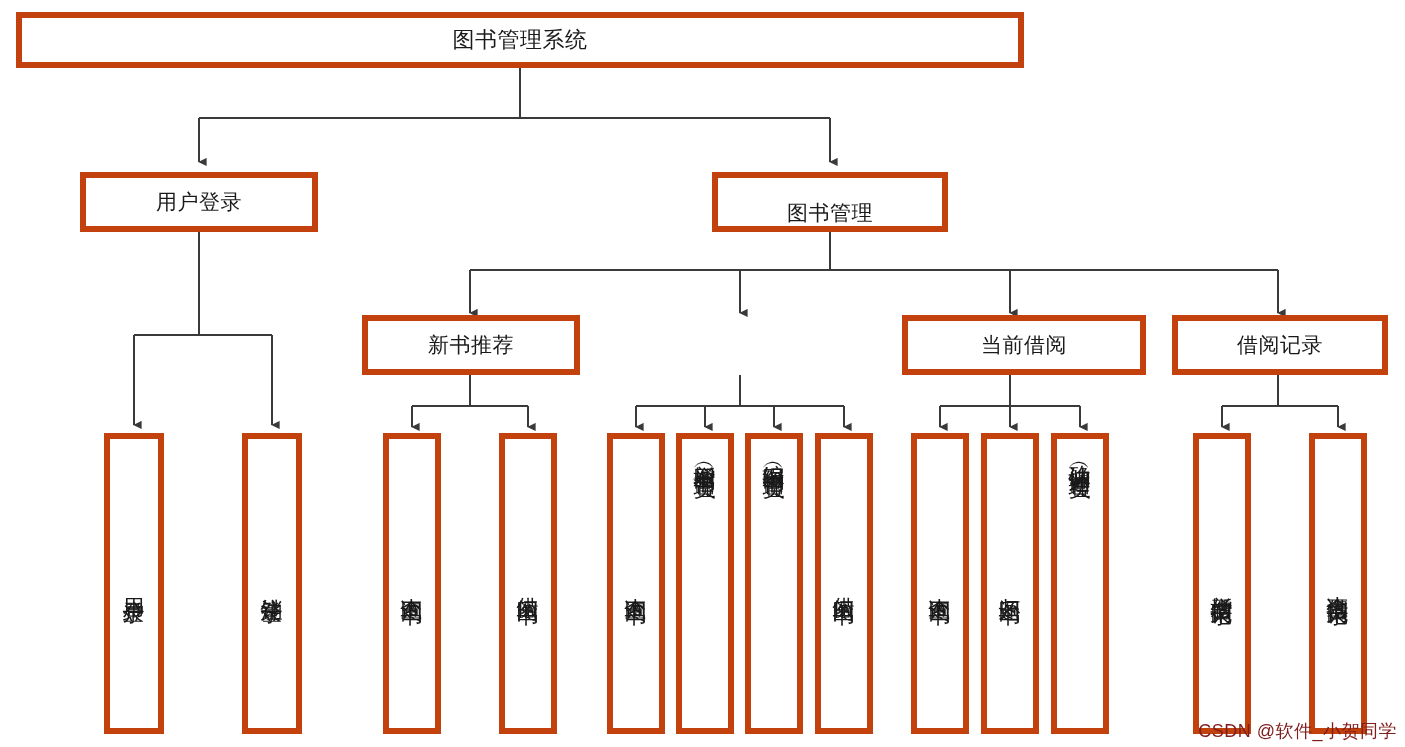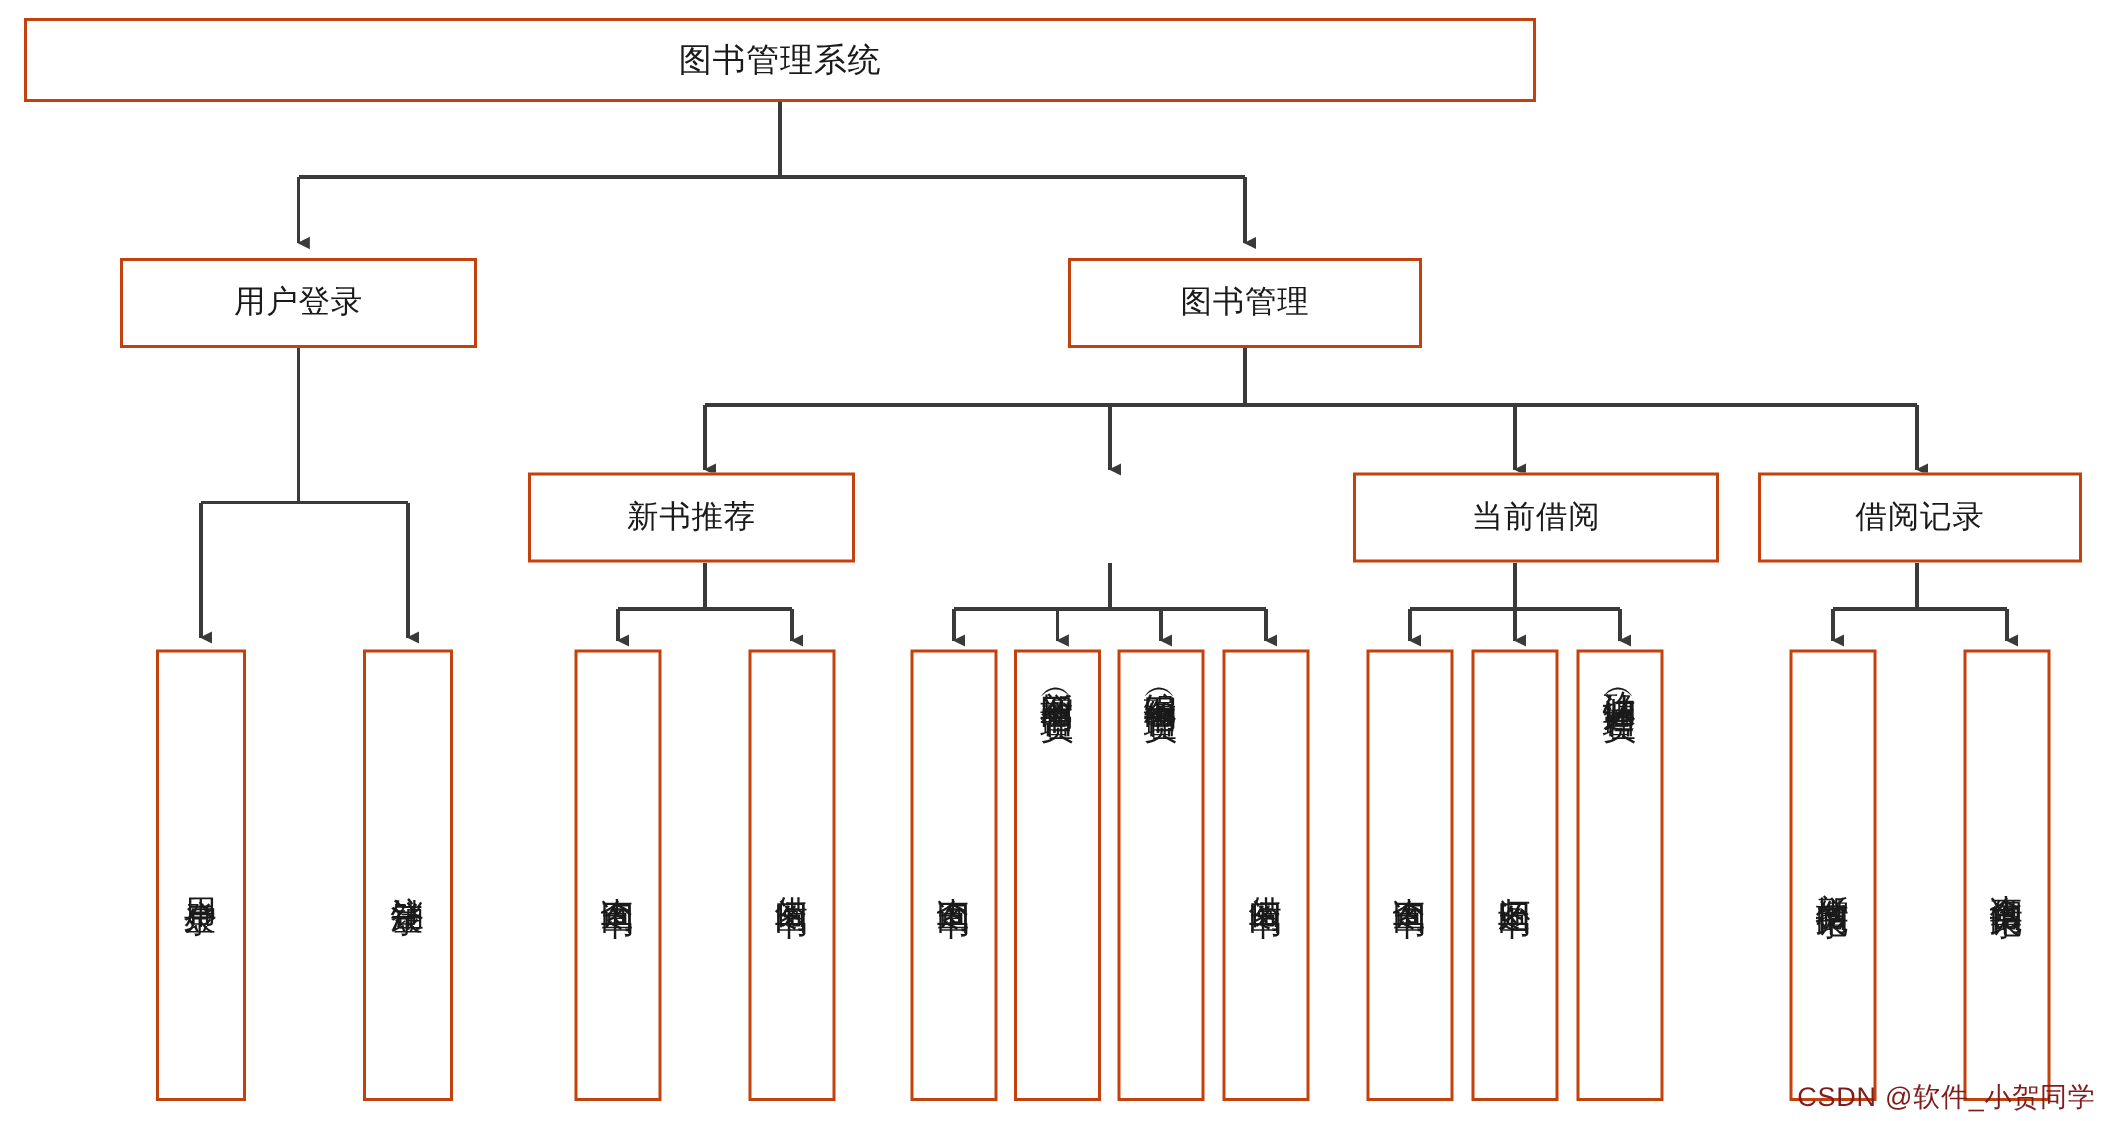--- a/index.html
+++ b/index.html
@@ -23,21 +23,21 @@
     left: 0;
     top: 0;
     width: 1405px;
     height: 747px;
     pointer-events: none;
   }
   .node {
     position: absolute;
     box-sizing: border-box;
     background: #ffffff;
-    border: 2px solid #c2410c;
+    border: 6px solid #c2410c;
     display: flex;
     align-items: center;
     justify-content: center;
     color: #1a1a1a;
   }
   .node .label {
     display: block;
     text-align: center;
     line-height: 1.22;
     white-space: nowrap;
@@ -133,25 +133,25 @@
   </svg>
 
   <div class="node horizontal root" style="left:16px; top:12px; width:1008px; height:56px;">
     <span class="label">图书管理系统</span>
   </div>
 
   <div class="node horizontal" style="left:80px; top:172px; width:238px; height:60px;">
     <span class="label">用户登录</span>
   </div>
 
-  <div class="node horizontal" style="left:712px; top:172px; width:236px; height:60px;">
+  <div class="node horizontal" style="left:712px; top:172px; width:236px; height:60px;align-items:flex-end;">
     <span class="label">图书管理</span>
   </div>
 
-  <div class="node horizontal" style="left:352px; top:315px; width:218px; height:60px;">
+  <div class="node horizontal" style="left:362px; top:315px; width:218px; height:60px;">
     <span class="label">新书推荐</span>
   </div>
 
 
   <div class="node horizontal" style="left:902px; top:315px; width:244px; height:60px;">
     <span class="label">当前借阅</span>
   </div>
 
   <div class="node horizontal" style="left:1172px; top:315px; width:216px; height:60px;">
     <span class="label">借阅记录</span>

